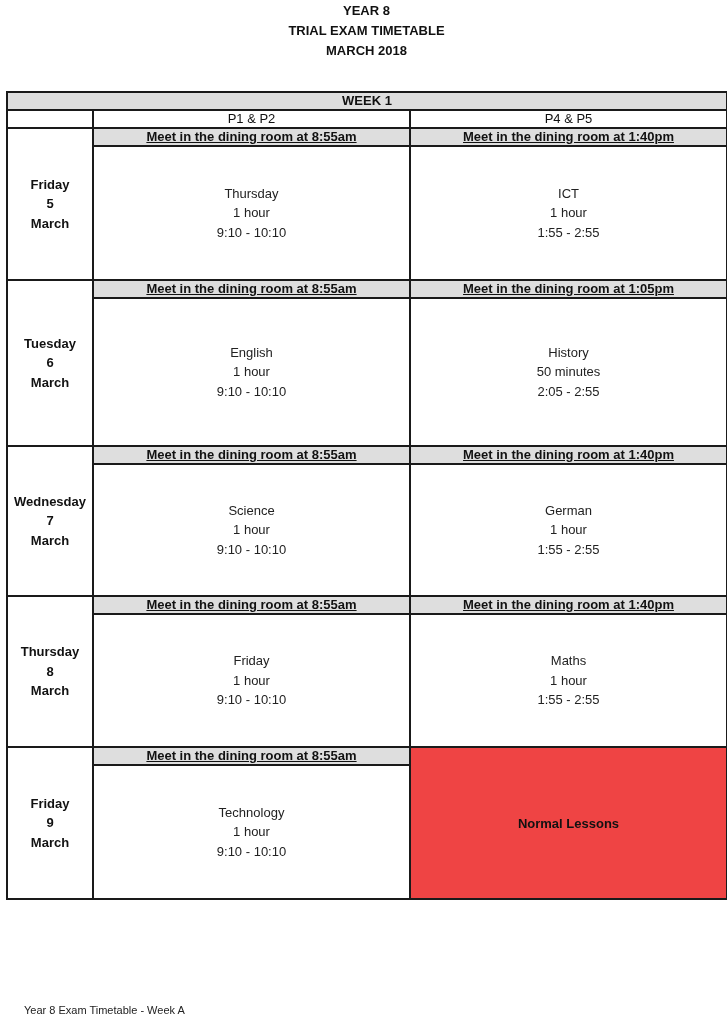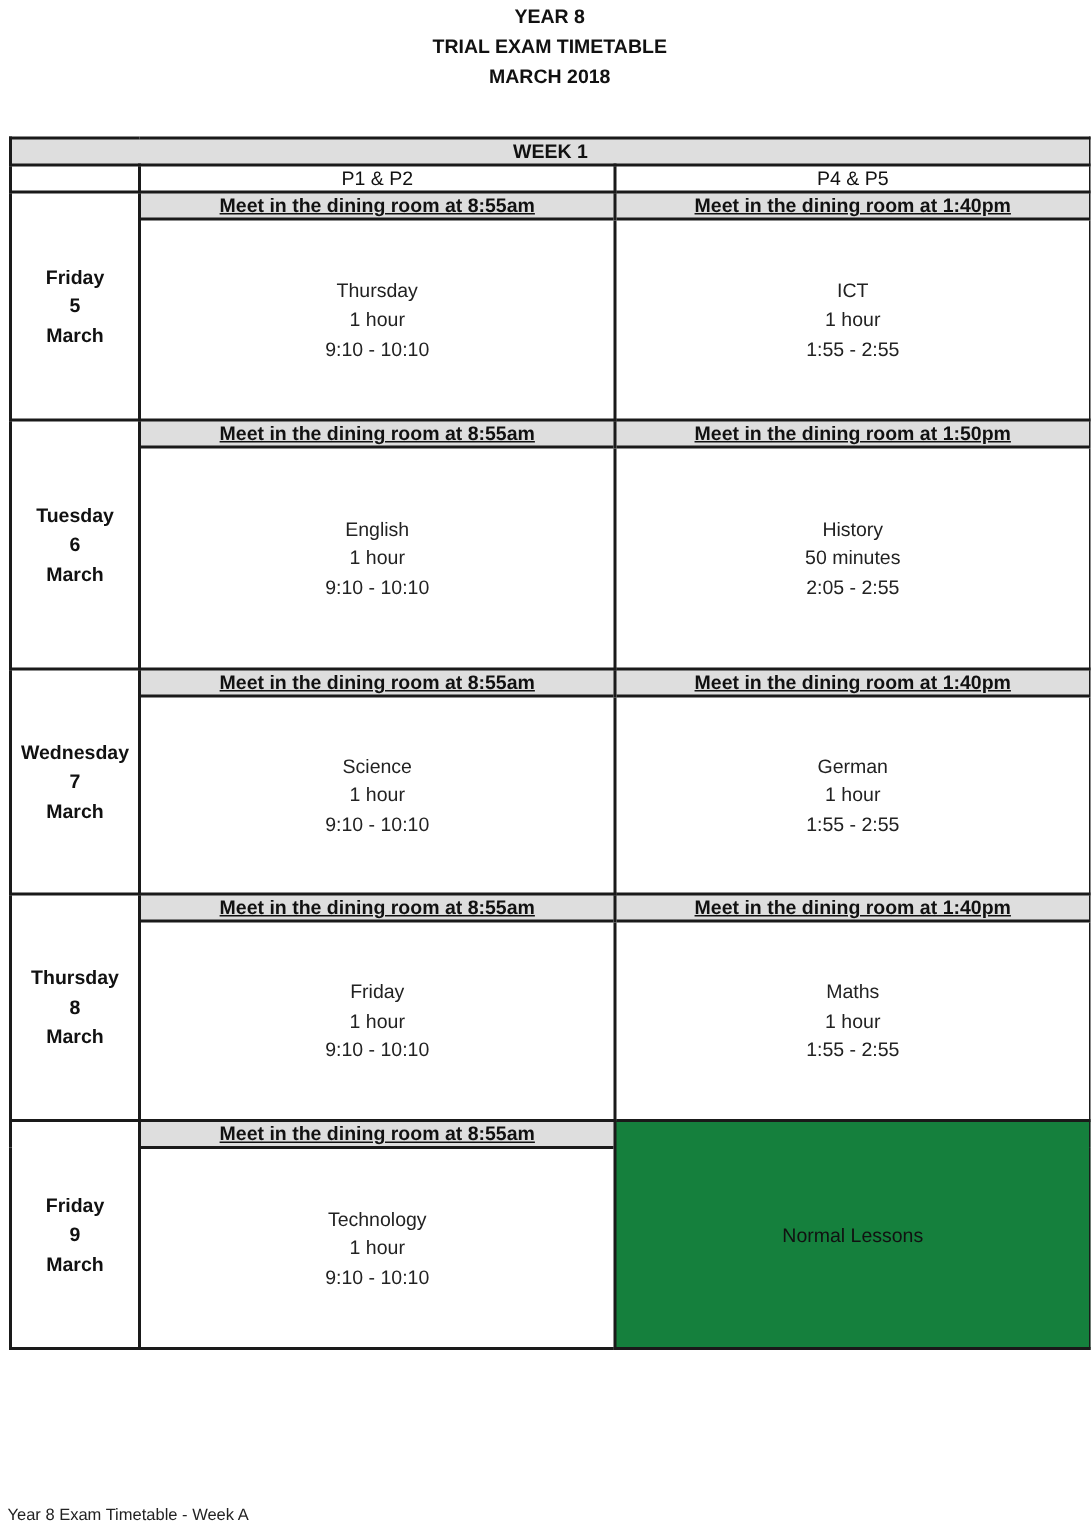--- a/index.html
+++ b/index.html
@@ -18,23 +18,23 @@
   }
   table.tt td {
     border: 2px solid #1a1a1a; padding: 0; text-align: center; vertical-align: middle;
     font-size: 13px;
   }
   .week-cell { background: #dedede; font-weight: bold; height: 16px; line-height: 16px; }
   .period-cell { background: #fff; font-weight: normal; height: 16px; line-height: 16px; }
   .day-cell { font-weight: bold; line-height: 19.5px; background: #fff; }
   .meet-cell { background: #dedede; font-weight: bold; height: 16px; line-height: 16px; border-bottom: 1.5px solid #333 !important; text-decoration: underline; }
   .exam-cell { background: #fff; line-height: 19.5px; color: #222; }
-  .normal-cell { background: #15803d; font-weight: normal; }
+  .normal-cell { background: #ef4444; font-weight: bold; }
   .footer {
-    position: absolute; left: 5px; top: 1004px; font-size: 11px; color: #222;
+    position: absolute; left: 24px; top: 1004px; font-size: 11px; color: #222;
   }
   .line { display: block; }
 </style>
 </head>
 <body>
 
 <div class="title-block">
   <span class="line">YEAR 8</span>
   <span class="line">TRIAL EXAM TIMETABLE</span>
   <span class="line">MARCH 2018</span>
@@ -78,21 +78,21 @@
     </td>
   </tr>
 
   <tr>
     <td rowspan="2" class="day-cell">
       <span class="line">Tuesday</span>
       <span class="line">6</span>
       <span class="line">March</span>
     </td>
     <td class="meet-cell">Meet in the dining room at 8:55am</td>
-    <td class="meet-cell">Meet in the dining room at 1:50pm</td>
+    <td class="meet-cell">Meet in the dining room at 1:05pm</td>
   </tr>
   <tr style="height:148px">
     <td class="exam-cell">
       <span class="line">English</span>
       <span class="line">1 hour</span>
       <span class="line">9:10 - 10:10</span>
     </td>
     <td class="exam-cell">
       <span class="line">History</span>
       <span class="line">50 minutes</span>

